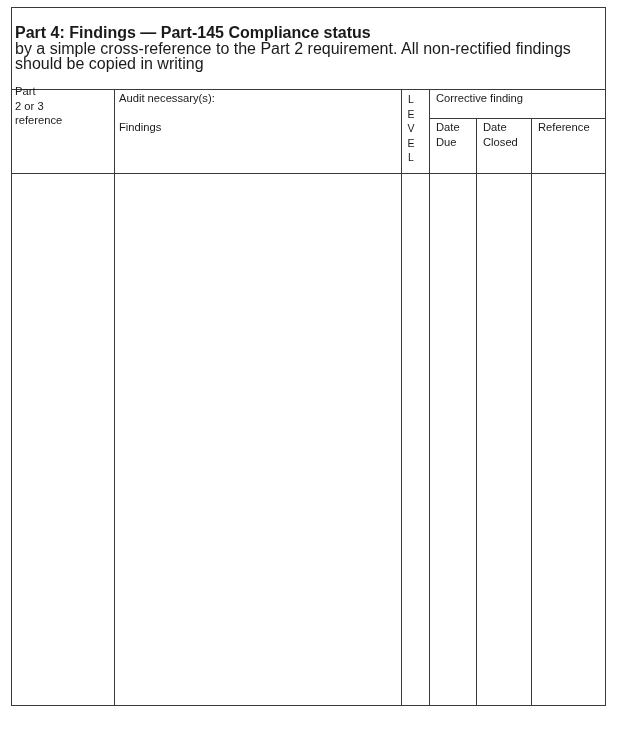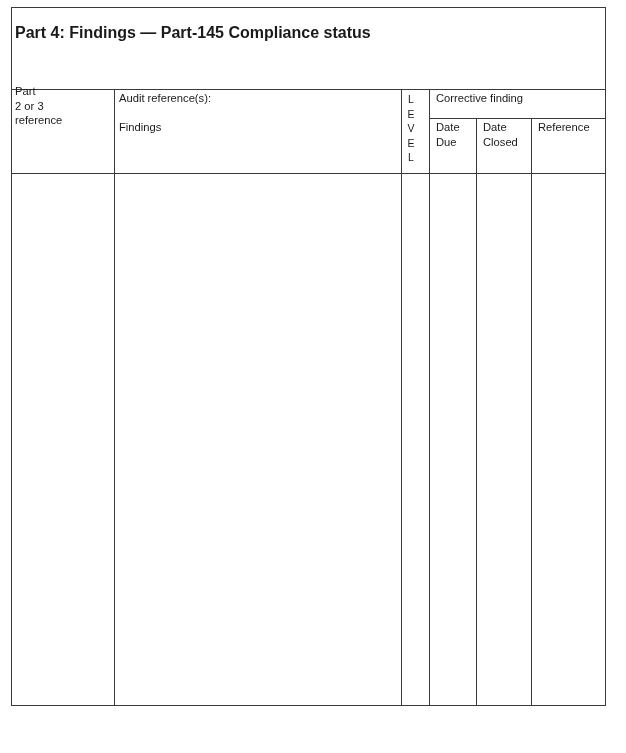--- a/index.html
+++ b/index.html
@@ -21,37 +21,38 @@
   .cell-text { position: absolute; font-size: 11.2px; line-height: 14.5px; }
   .level { position: absolute; left: 394px; top: 84px; font-size: 10.5px; line-height: 14.5px; width: 10px; text-align: center; }
 </style>
 </head>
 <body>
 
 <div class="form">
 
   <div class="intro">
     <span class="heading">Part 4: Findings — Part-145 Compliance status</span>
+    <span style="display:block">by a simple cross-reference to the Part 2 requirement. All non-rectified findings should be copied in writing</span>
   </div>
 
   <div class="vline" style="left:102px"></div>
   <div class="vline" style="left:389px"></div>
   <div class="vline" style="left:417px"></div>
   <div class="vline" style="left:464px; top:110px"></div>
   <div class="vline" style="left:519px; top:110px"></div>
 
   <div class="hline" style="left:417px; right:0; top:110px"></div>
   <div class="hline" style="left:0; right:0; top:165px"></div>
 
   <div class="cell-text" style="left:3px; top:76px">
     <div>Part</div>
     <div>2 or 3</div>
     <div>reference</div>
   </div>
-  <div class="cell-text" style="left:107px; top:83px">Audit reference(s):</div>
+  <div class="cell-text" style="left:107px; top:83px">Audit necessary(s):</div>
   <div class="cell-text" style="left:107px; top:112px">Findings</div>
 
   <div class="level">
     <div>L</div>
     <div>E</div>
     <div>V</div>
     <div>E</div>
     <div>L</div>
   </div>
 

